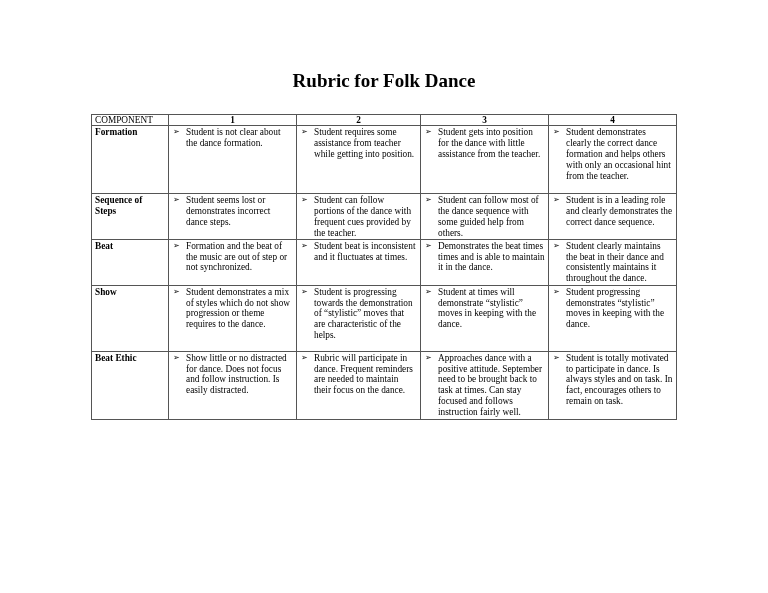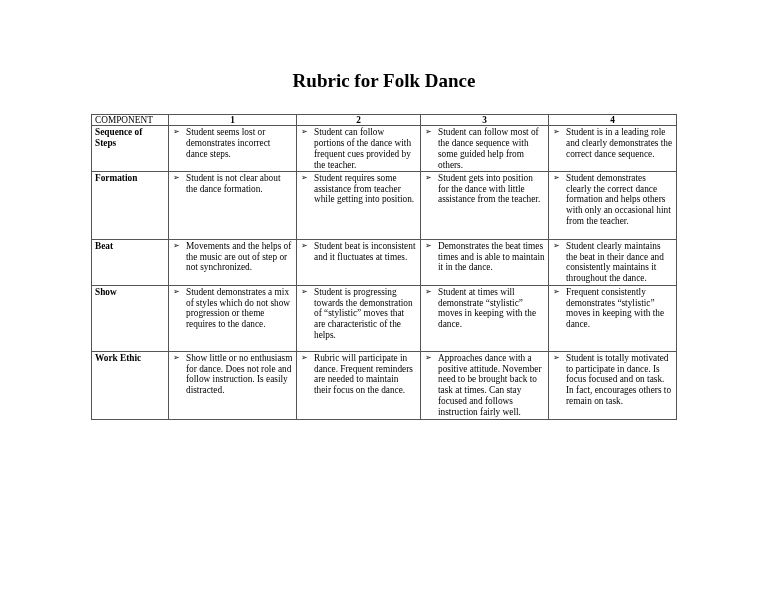--- a/index.html
+++ b/index.html
@@ -35,20 +35,47 @@
   <thead>
     <tr>
       <th class="comp">COMPONENT</th>
       <th>1</th>
       <th>2</th>
       <th>3</th>
       <th>4</th>
     </tr>
   </thead>
   <tbody id="tbody">
+      <tr style="height: 68px;">
+        <td class="rowlabel">Formation</td>
+        <td>
+          <div class="bullet">
+            <span class="arrow">➢</span>
+            <span class="txt">Student is not clear about the dance formation.</span>
+          </div>
+        </td>
+        <td>
+          <div class="bullet">
+            <span class="arrow">➢</span>
+            <span class="txt">Student requires some assistance from teacher while getting into position.</span>
+          </div>
+        </td>
+        <td>
+          <div class="bullet">
+            <span class="arrow">➢</span>
+            <span class="txt">Student gets into position for the dance with little assistance from the teacher.</span>
+          </div>
+        </td>
+        <td>
+          <div class="bullet">
+            <span class="arrow">➢</span>
+            <span class="txt">Student demonstrates clearly the correct dance formation and helps others with only an occasional hint from the teacher.</span>
+          </div>
+        </td>
+      </tr>
       <tr style="height: 44px;">
         <td class="rowlabel">Sequence of Steps</td>
         <td>
           <div class="bullet">
             <span class="arrow">➢</span>
             <span class="txt">Student seems lost or demonstrates incorrect dance steps.</span>
           </div>
         </td>
         <td>
           <div class="bullet">
@@ -62,53 +89,26 @@
             <span class="txt">Student can follow most of the dance sequence with some guided help from others.</span>
           </div>
         </td>
         <td>
           <div class="bullet">
             <span class="arrow">➢</span>
             <span class="txt">Student is in a leading role and clearly demonstrates the correct dance sequence.</span>
           </div>
         </td>
       </tr>
-      <tr style="height: 68px;">
-        <td class="rowlabel">Formation</td>
-        <td>
-          <div class="bullet">
-            <span class="arrow">➢</span>
-            <span class="txt">Student is not clear about the dance formation.</span>
-          </div>
-        </td>
-        <td>
-          <div class="bullet">
-            <span class="arrow">➢</span>
-            <span class="txt">Student requires some assistance from teacher while getting into position.</span>
-          </div>
-        </td>
-        <td>
-          <div class="bullet">
-            <span class="arrow">➢</span>
-            <span class="txt">Student gets into position for the dance with little assistance from the teacher.</span>
-          </div>
-        </td>
-        <td>
-          <div class="bullet">
-            <span class="arrow">➢</span>
-            <span class="txt">Student demonstrates clearly the correct dance formation and helps others with only an occasional hint from the teacher.</span>
-          </div>
-        </td>
-      </tr>
       <tr style="height: 46px; margin-top: 17px;">
         <td class="rowlabel">Beat</td>
         <td>
           <div class="bullet">
             <span class="arrow">➢</span>
-            <span class="txt">Movements and the helps of the music are out of step or not synchronized.</span>
+            <span class="txt">Formation and the beat of the music are out of step or not synchronized.</span>
           </div>
         </td>
         <td>
           <div class="bullet">
             <span class="arrow">➢</span>
             <span class="txt">Student beat is inconsistent and it fluctuates at times.</span>
           </div>
         </td>
         <td>
           <div class="bullet">
@@ -139,45 +139,45 @@
         </td>
         <td>
           <div class="bullet">
             <span class="arrow">➢</span>
             <span class="txt">Student at times will demonstrate “stylistic” moves in keeping with the dance.</span>
           </div>
         </td>
         <td>
           <div class="bullet">
             <span class="arrow">➢</span>
-            <span class="txt">Frequent consistently demonstrates “stylistic” moves in keeping with the dance.</span>
+            <span class="txt">Student progressing demonstrates “stylistic” moves in keeping with the dance.</span>
           </div>
         </td>
       </tr>
       <tr style="height: 68px;">
-        <td class="rowlabel">Work Ethic</td>
+        <td class="rowlabel">Beat Ethic</td>
         <td>
           <div class="bullet">
             <span class="arrow">➢</span>
-            <span class="txt">Show little or no enthusiasm for dance. Does not role and follow instruction. Is easily distracted.</span>
+            <span class="txt">Show little or no distracted for dance. Does not focus and follow instruction. Is easily distracted.</span>
           </div>
         </td>
         <td>
           <div class="bullet">
             <span class="arrow">➢</span>
             <span class="txt">Rubric will participate in dance. Frequent reminders are needed to maintain their focus on the dance.</span>
           </div>
         </td>
         <td>
           <div class="bullet">
             <span class="arrow">➢</span>
-            <span class="txt">Approaches dance with a positive attitude. November need to be brought back to task at times. Can stay focused and follows instruction fairly well.</span>
+            <span class="txt">Approaches dance with a positive attitude. September need to be brought back to task at times. Can stay focused and follows instruction fairly well.</span>
           </div>
         </td>
         <td>
           <div class="bullet">
             <span class="arrow">➢</span>
-            <span class="txt">Student is totally motivated to participate in dance. Is focus focused and on task. In fact, encourages others to remain on task.</span>
+            <span class="txt">Student is totally motivated to participate in dance. Is always styles and on task. In fact, encourages others to remain on task.</span>
           </div>
         </td>
       </tr>
     </tbody>
 </table>
 
 </body></html>

